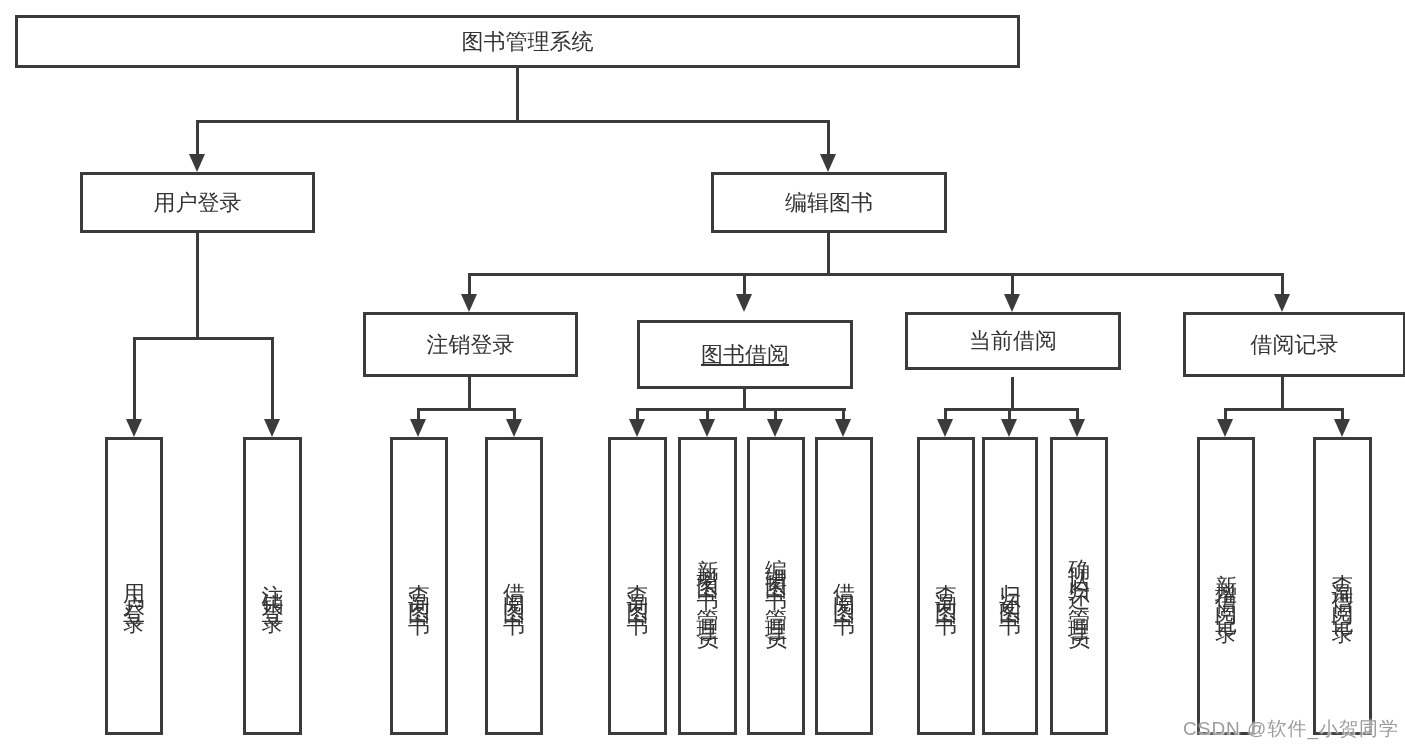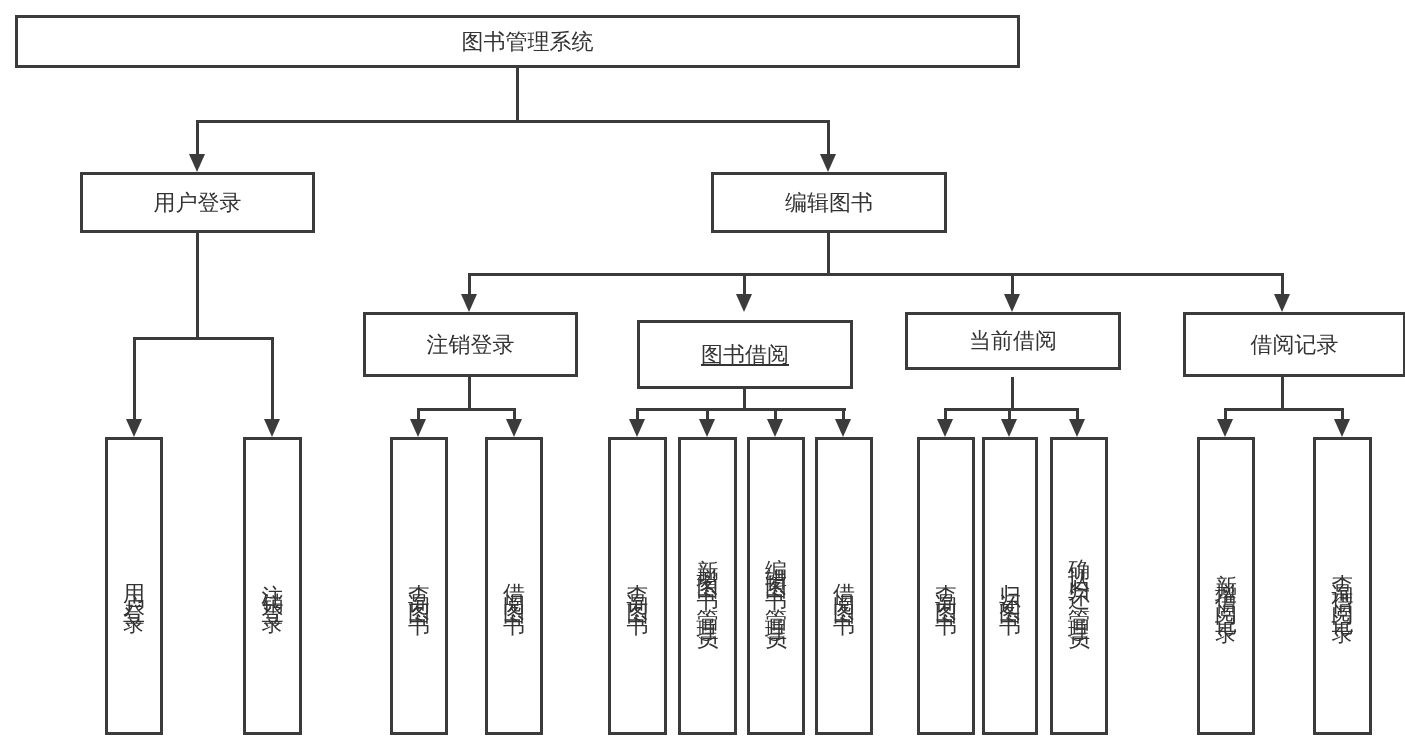--- a/index.html
+++ b/index.html
@@ -181,14 +181,15 @@
     <span class="lbl">确认归还（管理员）</span>
   </div>
 
   <div class="node vnode" style="left:1197px;top:437px;width:58px;height:298px;">
     <span class="lbl">新增借阅记录</span>
   </div>
   <div class="node vnode" style="left:1313px;top:437px;width:59px;height:298px;">
     <span class="lbl">查询借阅记录</span>
   </div>
 
+  <div class="watermark">CSDN @软件_小贺同学</div>
 
 </div>
 
 </body></html>

